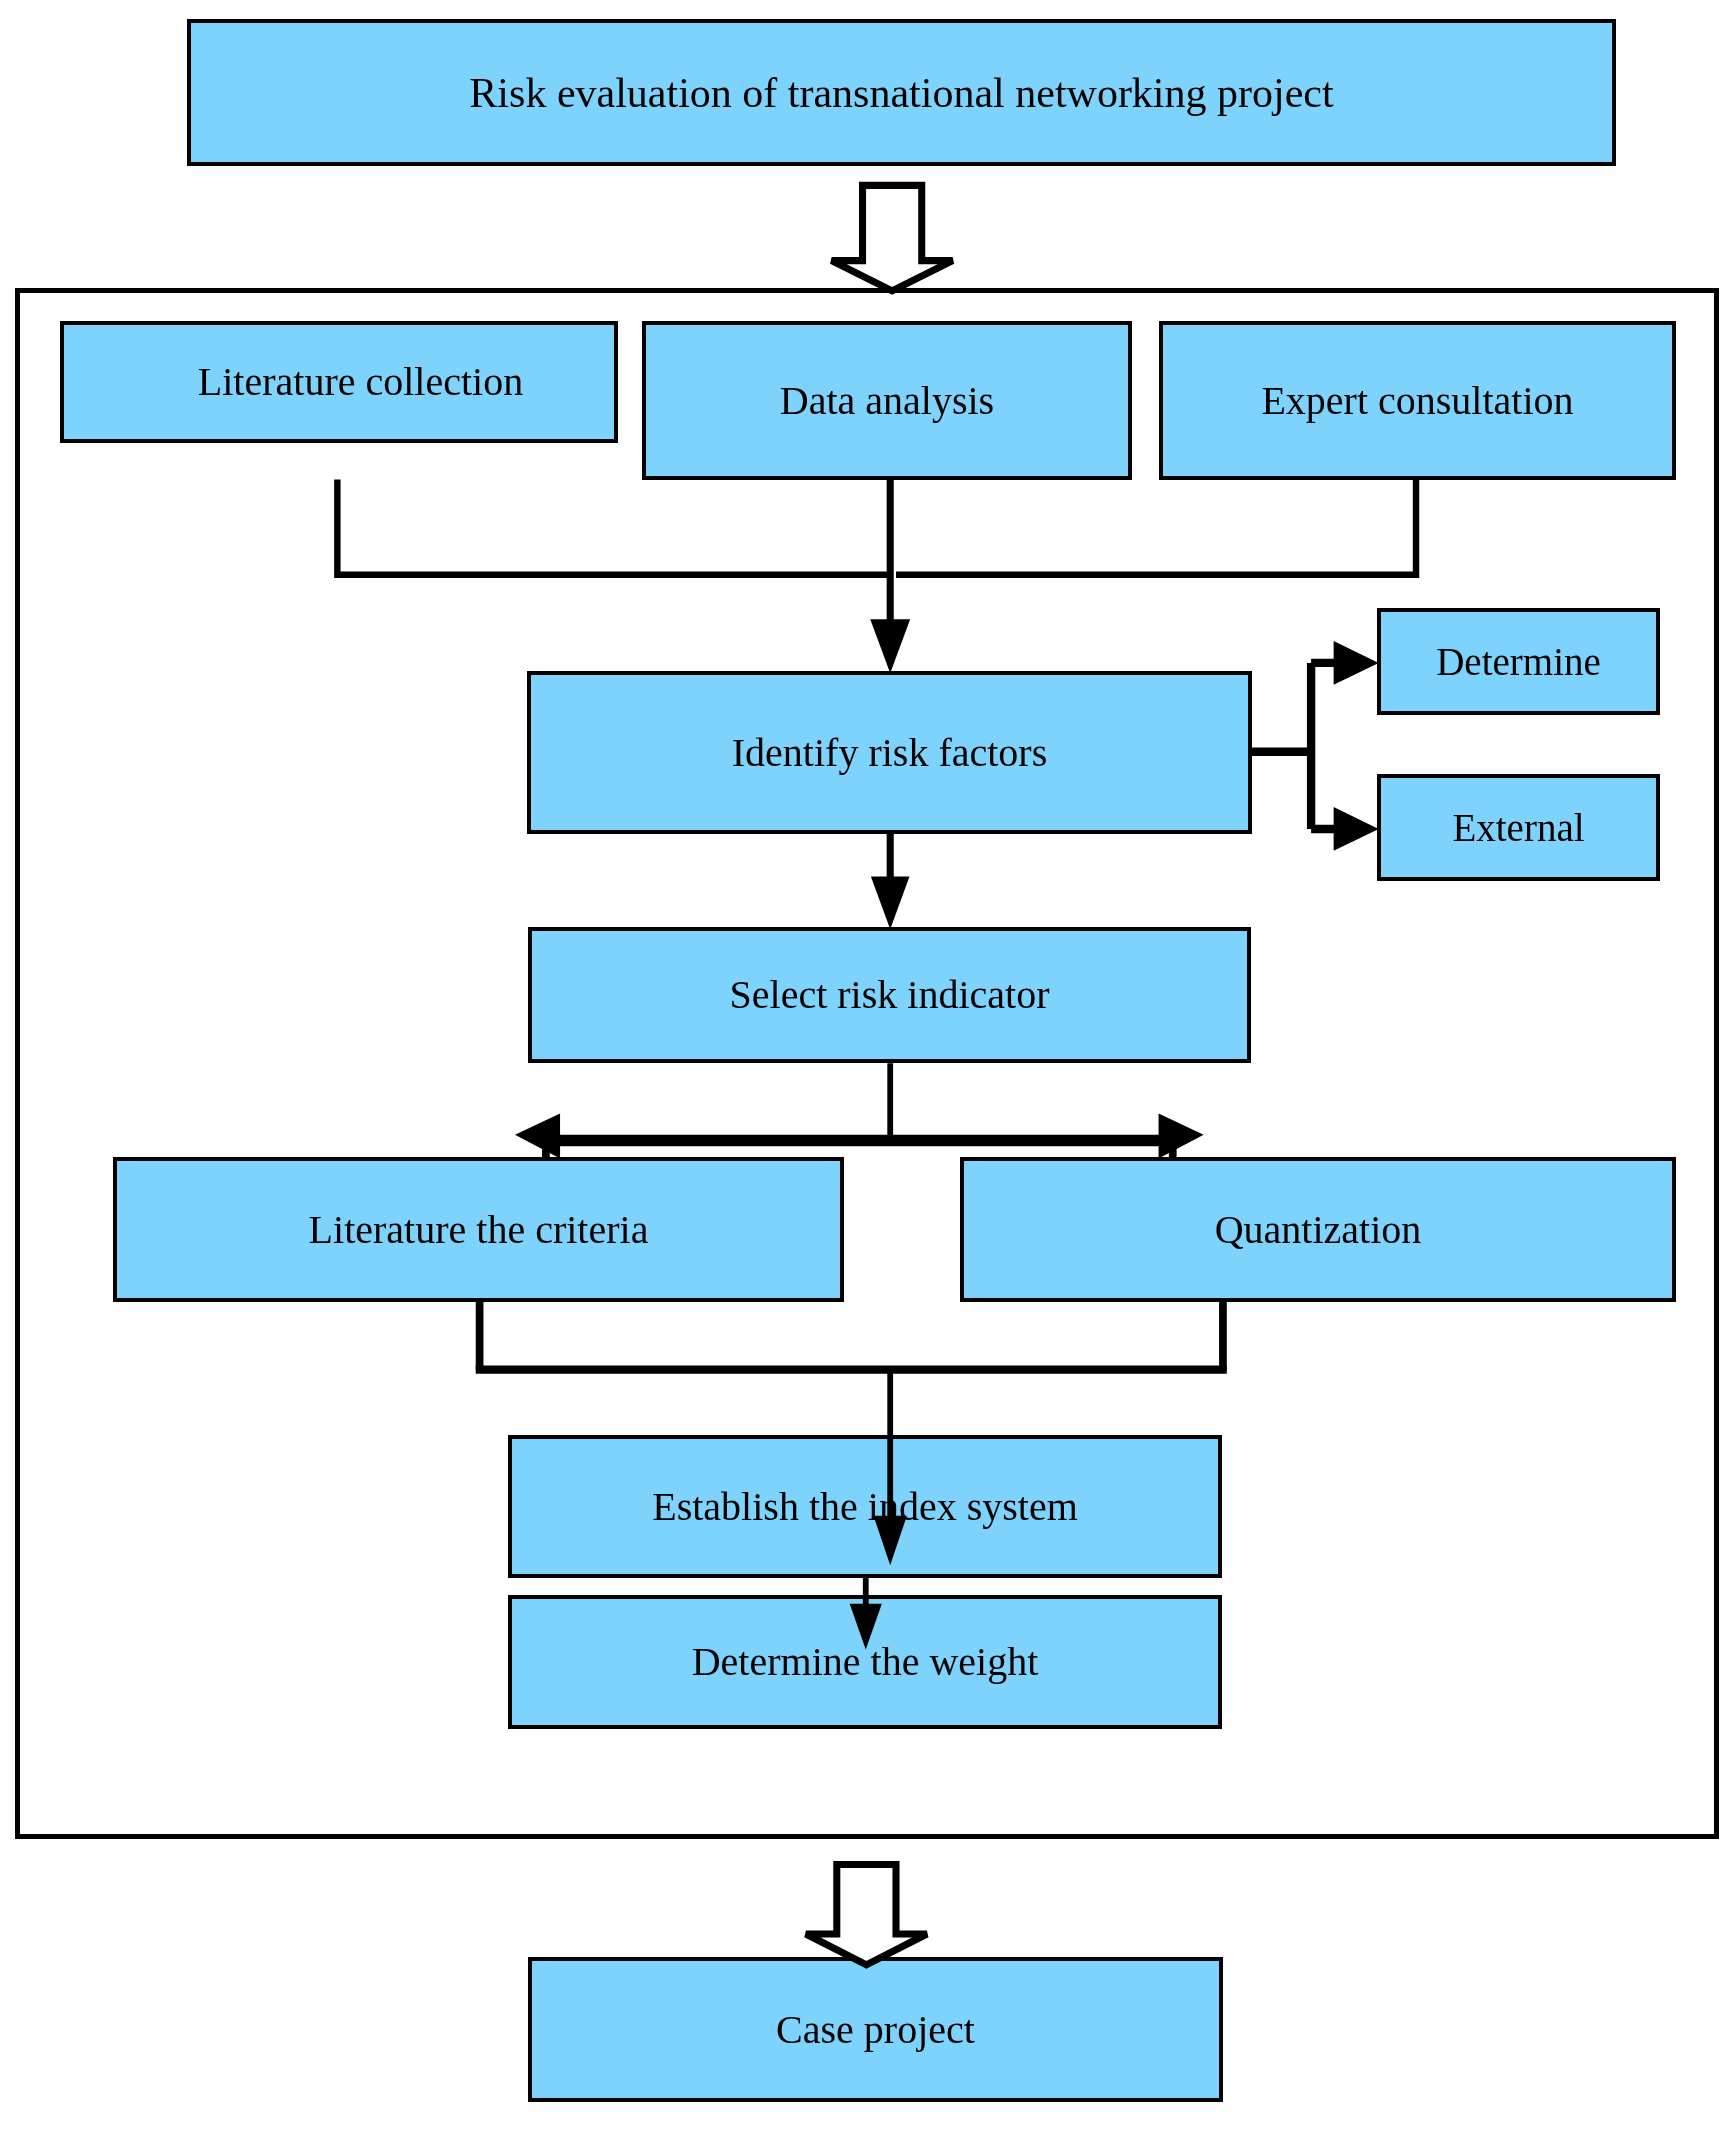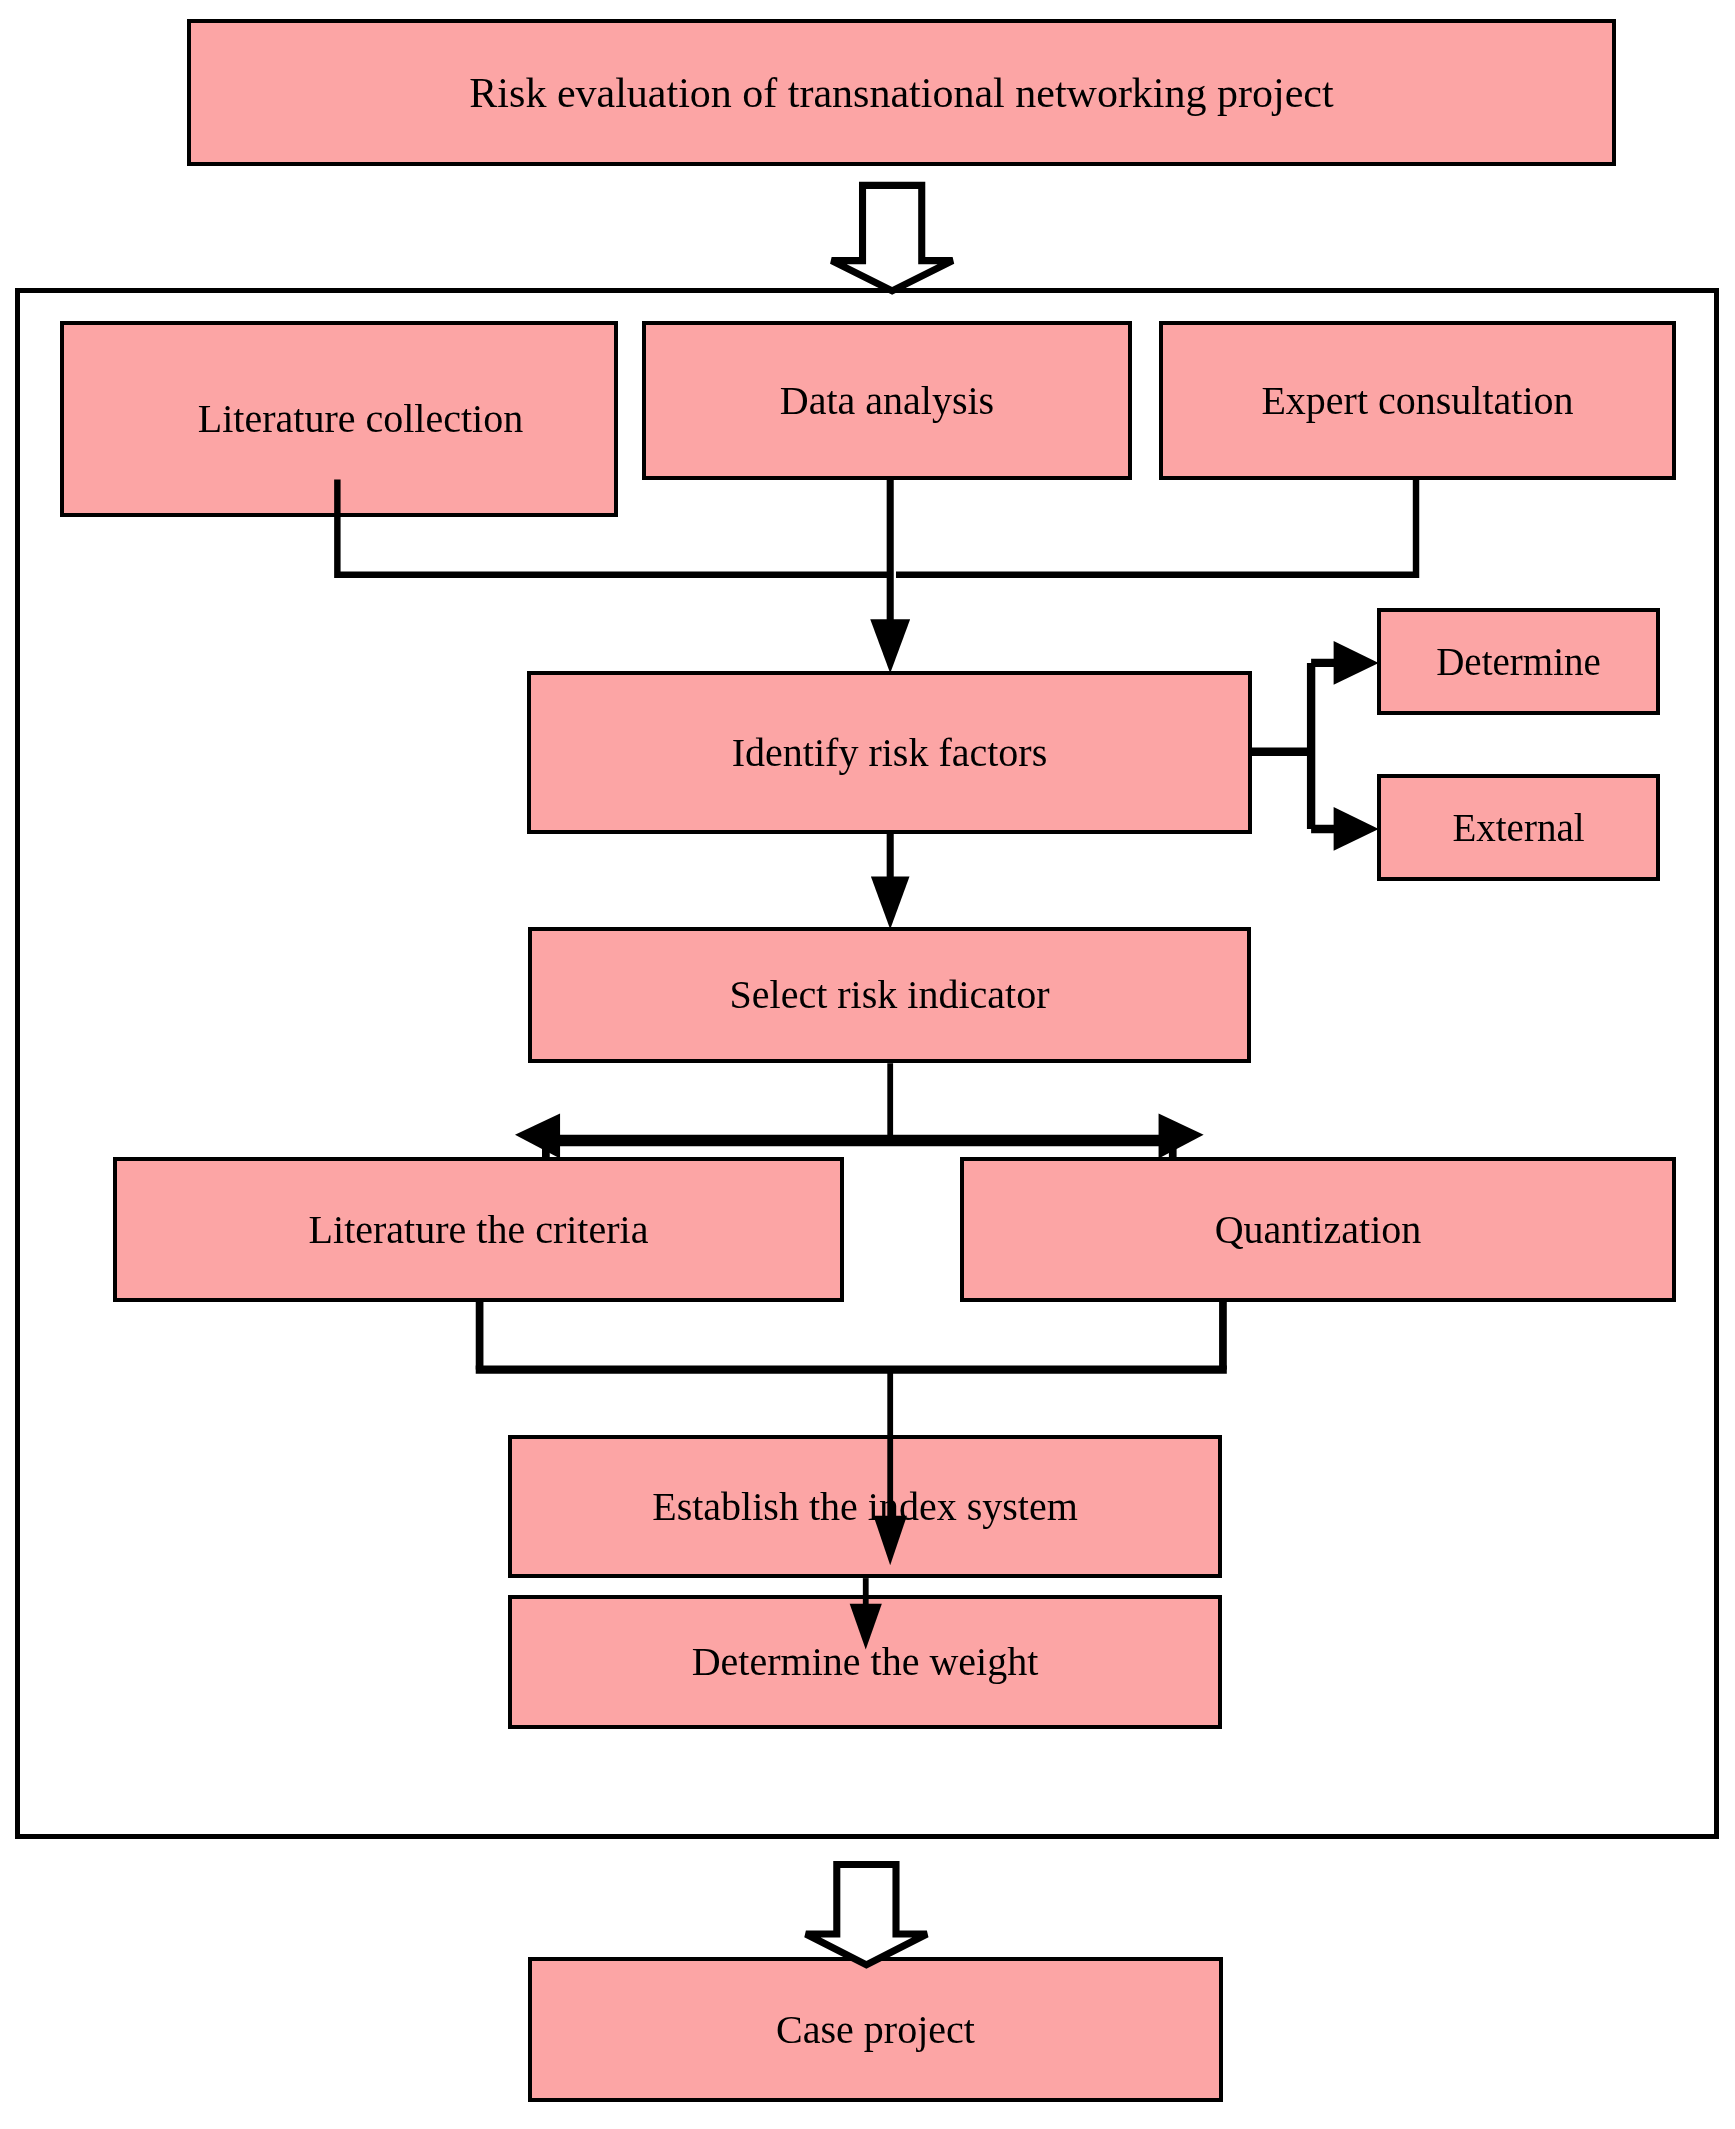--- a/index.html
+++ b/index.html
@@ -1,38 +1,38 @@
 <!DOCTYPE html>
 <html style="font-size:10.3px"><head>
 <meta charset="utf-8">
 <style>
   html,body{margin:0;padding:0;background:#ffffff;}
   body{width:1736px;height:2129px;position:relative;
        font-family:"Liberation Serif","DejaVu Serif",serif;color:#000;}
   #stage{position:absolute;left:0;top:0;width:1736px;height:2129px;}
   svg.layer{position:absolute;left:0;top:0;width:1736px;height:2129px;overflow:visible;}
-  .node{position:absolute;border:4.5px solid #000;background:#fca5a5;
+  .node{position:absolute;border:4.5px solid #000;background:#7dd3fc;
         display:flex;align-items:center;justify-content:center;box-sizing:border-box;}
   .node .lbl{font-size:40px;line-height:1;white-space:nowrap;letter-spacing:0px;}
   .node.small .lbl{font-size:39px;}
   .node.title .lbl{font-size:42px;}
   .container{position:absolute;border:5.1px solid #000;background:transparent;box-sizing:border-box;}
 </style>
 </head>
 <body>
 
 <div id="stage">
 
   <div class="node title" style="left:187px;top:19.3px;width:1429px;height:147px;">
     <span class="lbl">Risk evaluation of transnational networking project</span>
   </div>
 
   <div class="container" style="left:15px;top:288px;width:1704px;height:1551px;"></div>
 
-  <div class="node" style="left:60px;top:321px;width:558px;height:196px;padding-left:43px;">
+  <div class="node" style="left:60px;top:321px;width:558px;height:122px;padding-left:43px;">
     <span class="lbl">Literature collection</span>
   </div>
 
   <div class="node" style="left:642px;top:321px;width:490px;height:159px;">
     <span class="lbl">Data analysis</span>
   </div>
 
   <div class="node" style="left:1159px;top:321px;width:517px;height:159px;">
     <span class="lbl">Expert consultation</span>
   </div>

